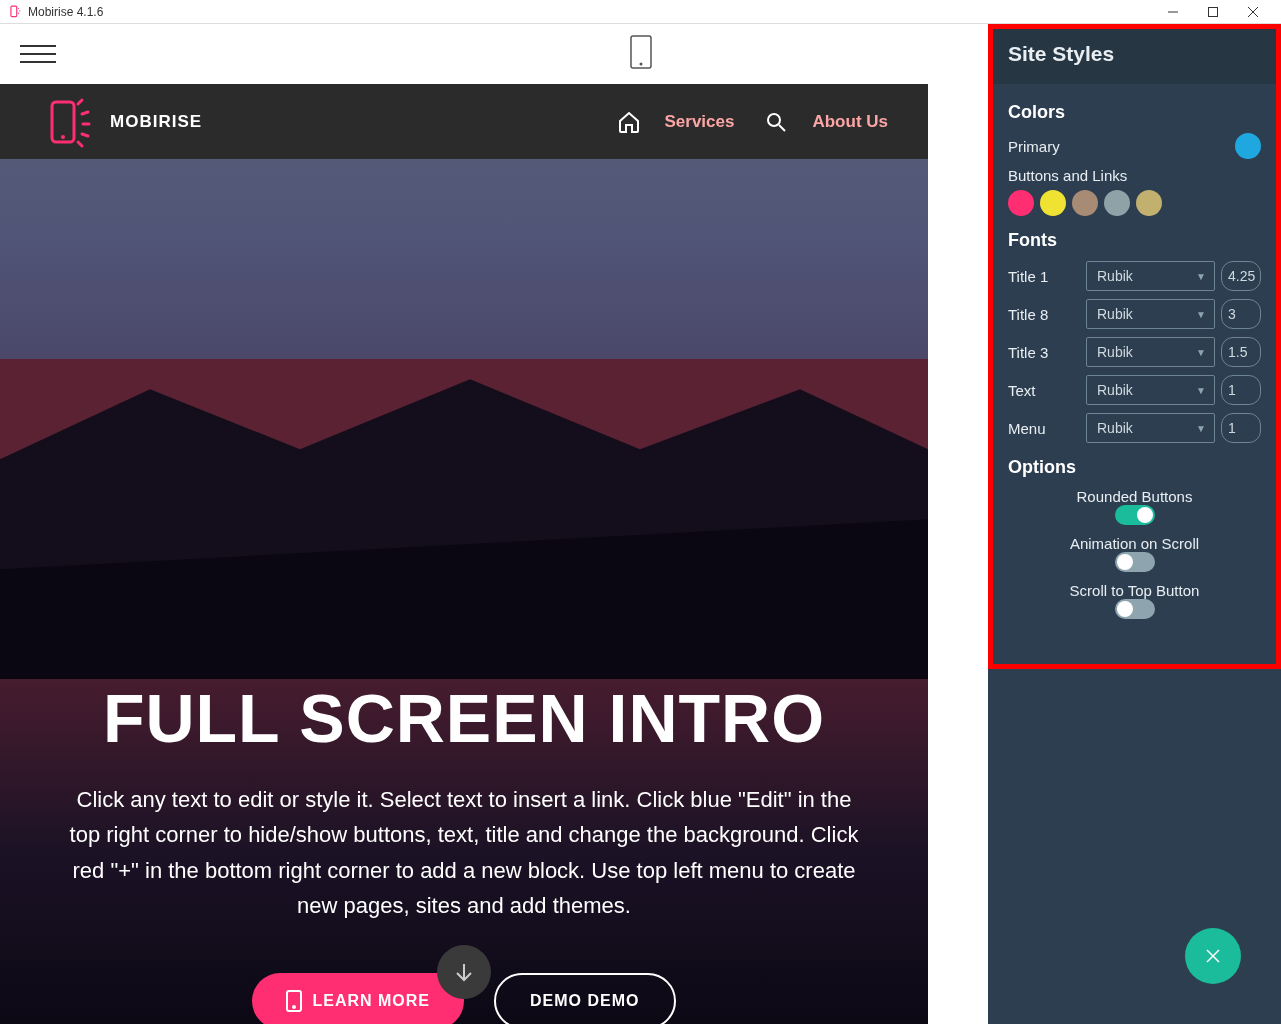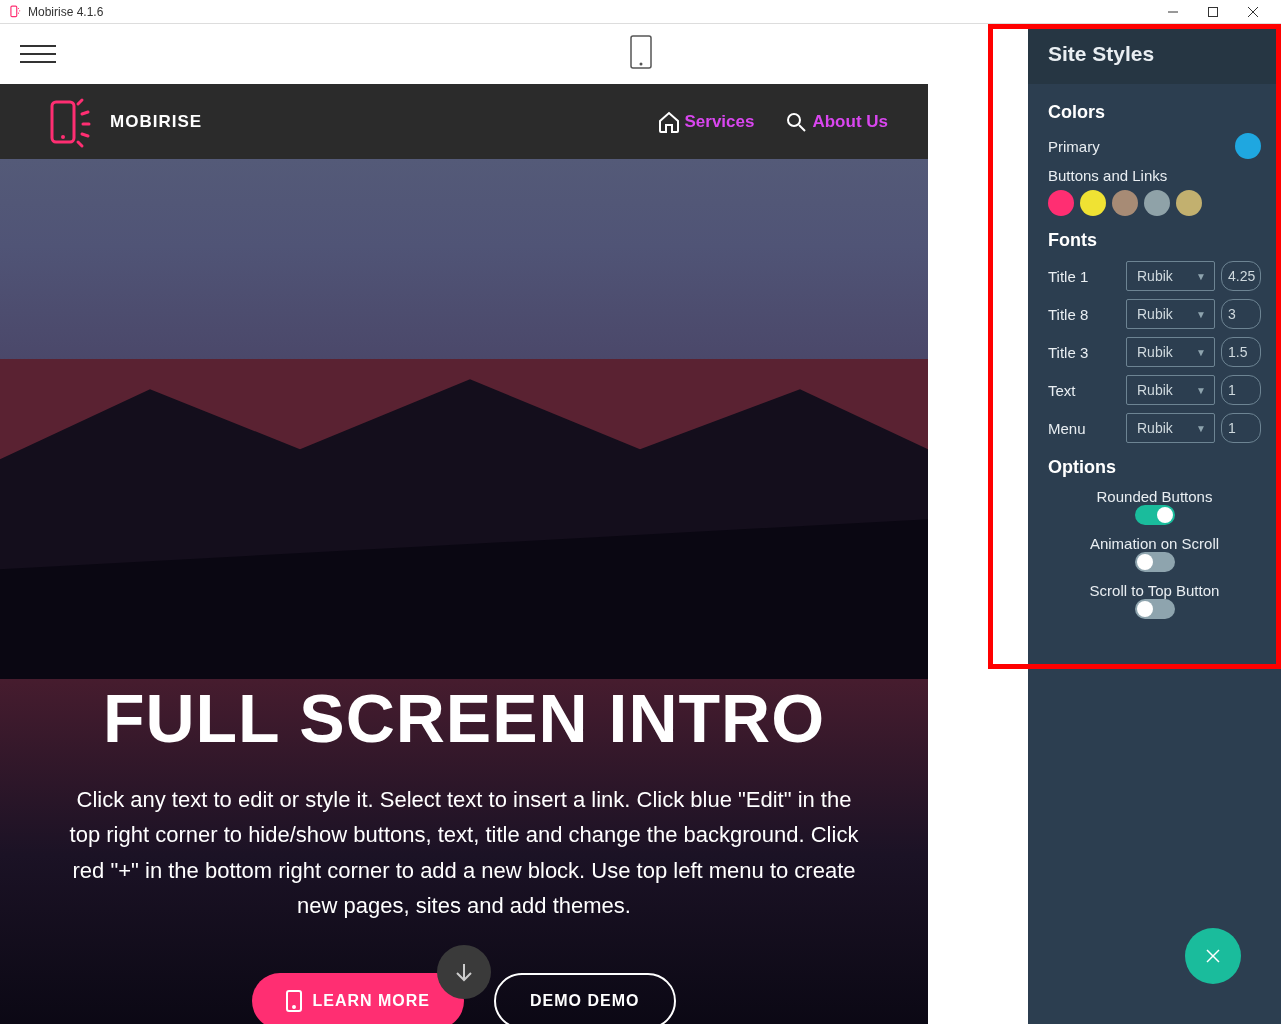--- a/index.html
+++ b/index.html
@@ -19,36 +19,36 @@
 .device-icon { position:absolute; left:50%; transform:translateX(-50%); }
 
 
 .canvas { position:absolute; top:84px; left:0; width:928px; height:940px; overflow:hidden; }
 
 
 .site-nav { height:75px; background:#2b2b2b; display:flex; align-items:center; padding:0 40px; color:#fff; }
 .logo-wrap { display:flex; align-items:center; gap:14px; }
 .brand { font-weight:700; letter-spacing:1px; font-size:17px; color:#fff; }
 .nav-spacer { flex:1; }
-.nav-link { display:flex; align-items:center; gap:4px; color:#d946ef; font-weight:600; font-size:17px; margin-left:30px;text-align:right; }
+.nav-link { display:flex; align-items:center; gap:24px; color:#fca5a5; font-weight:600; font-size:17px; margin-left:30px;text-align:right; }
 
 
 .hero { height:870px; position:relative; overflow:hidden; display:flex; flex-direction:column; align-items:center; padding-top:200px; color:#fff; text-align:center; background:linear-gradient(180deg,#545a78 0%,#505476 10%,#4a4668 25%,#3f324a 45%,#4a1d2f 58%,#1b1225 80%,#0b0814 100%); }
 .mountains { position:absolute; left:0; bottom:0; width:100%; height:100%; }
 .hero > * { position:relative; z-index:2; }
 .hero-title { font-size:68px; font-weight:900; letter-spacing:1px; white-space:nowrap; }
 .hero-text { font-size:22px; line-height:1.6; max-width:820px; margin:25px auto 0; padding:0 10px; }
 .hero-btns { display:flex; gap:30px; margin-top:50px; }
 .btn-pill { height:56px; padding:0 34px; border-radius:28px; display:flex; align-items:center; gap:10px; font-weight:700; font-size:16px; letter-spacing:1px; cursor:pointer; }
 .btn-primary { background:#ff2e72; color:#fff; border:none; }
 .btn-outline { background:transparent; color:#fff; border:2px solid #fff; }
 .scroll-down { position:absolute; bottom:30px; left:50%; transform:translateX(-50%); width:54px; height:54px; border-radius:50%; background:#3a3a3a; display:flex; align-items:center; justify-content:center; }
 
 
-.side-panel { position:absolute; top:24px; right:0; width:253px; height:1000px; background:#2c3e50; color:#e9eef2; }
+.side-panel { position:absolute; top:24px; right:0; width:293px; height:1000px; background:#2c3e50; color:#e9eef2; }
 .red-highlight { position:absolute; top:24px; right:0; width:293px; height:645px; border:5px solid #ff0000; pointer-events:none; z-index:50; }
 .panel-header { height:60px; display:flex; align-items:center; padding:0 20px; font-size:21px; font-weight:600; background:#263643; }
 .panel-body { padding:18px 20px; }
 .sec-title { font-size:18px; font-weight:700; margin-bottom:10px; color:#fff; }
 .row { display:flex; align-items:center; justify-content:space-between; margin:8px 0; font-size:15px; }
 .swatch { width:26px; height:26px; border-radius:50%; }
 .swatch-row { display:flex; gap:6px; margin:6px 0 14px; }
 .sw-pink{background:#ff2e72;} .sw-yellow{background:#f0e233;} .sw-brown{background:#a78b75;} .sw-gray{background:#8fa2a8;} .sw-olive{background:#c2b06f;} .sw-blue{background:#1fa7e0;}
 .font-row { display:flex; align-items:center; gap:6px; margin:8px 0; }
 .font-label { width:72px; font-size:15px; }

